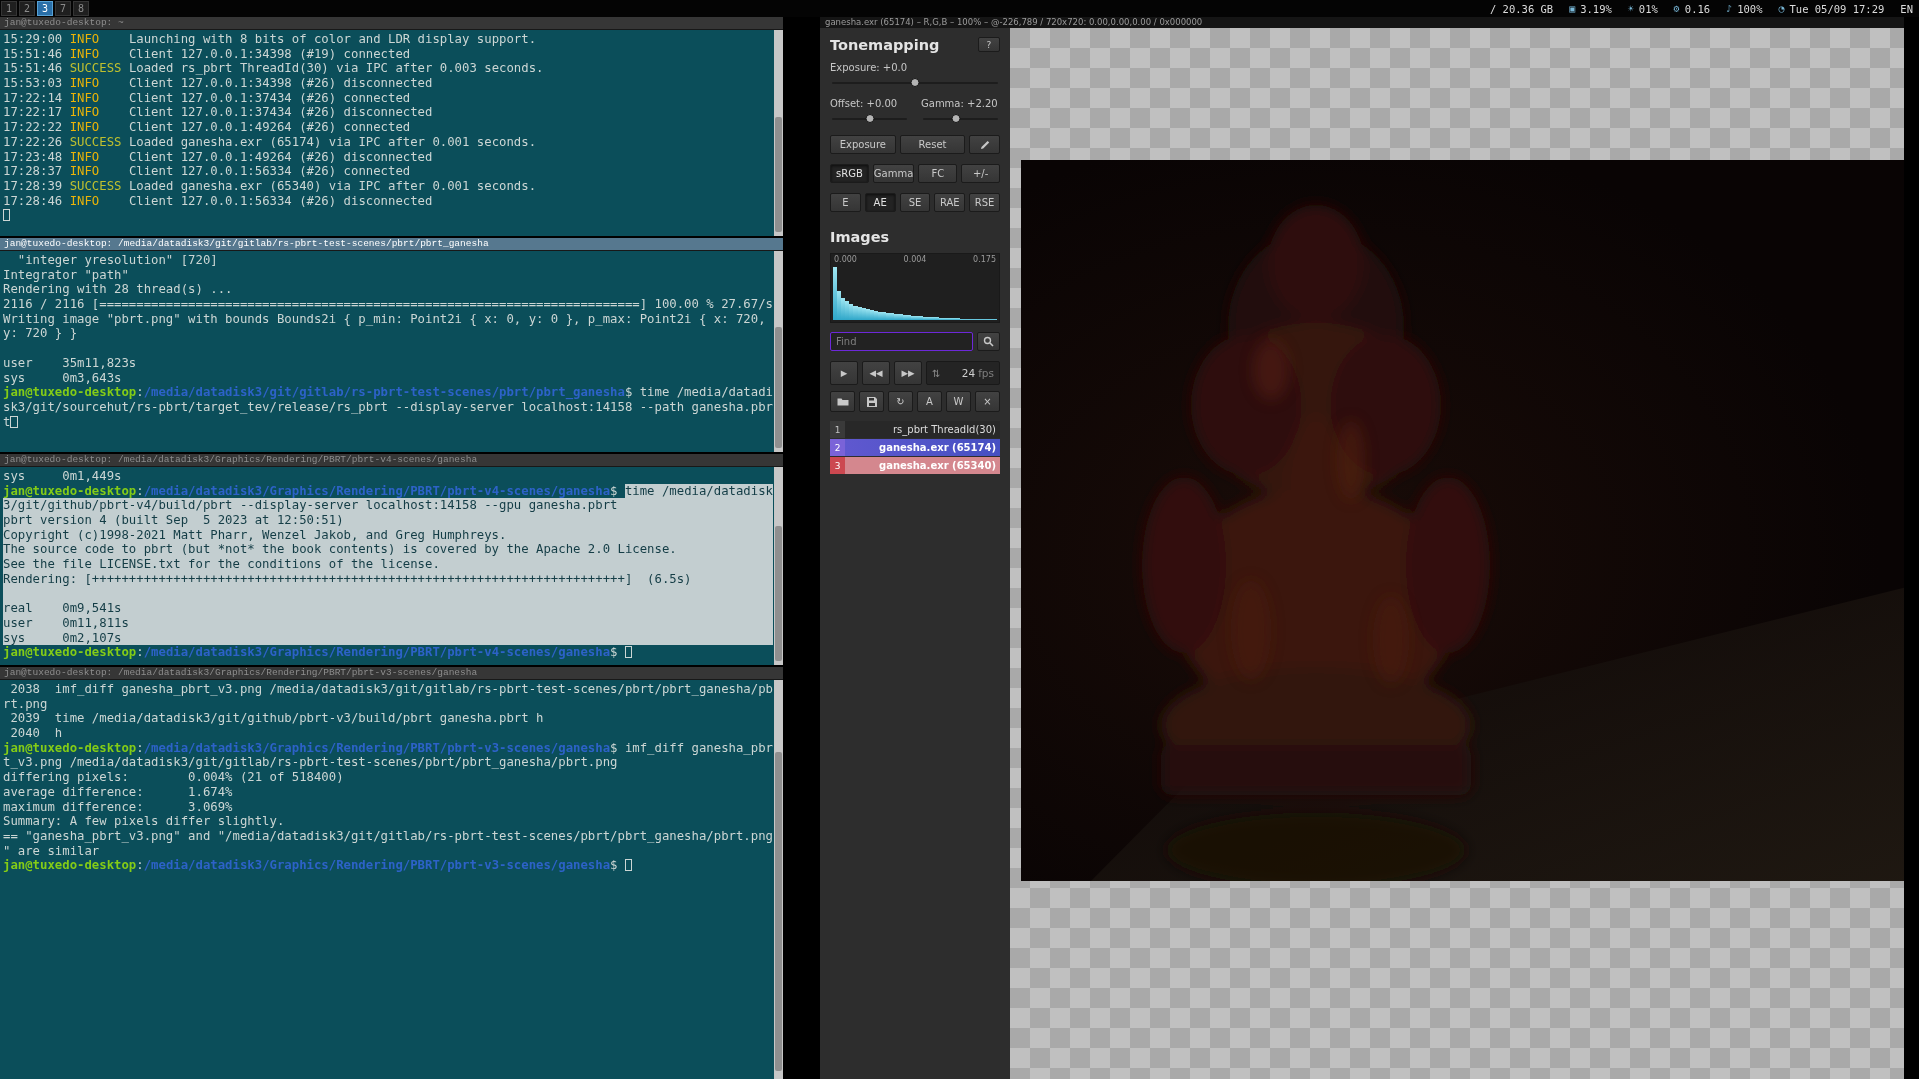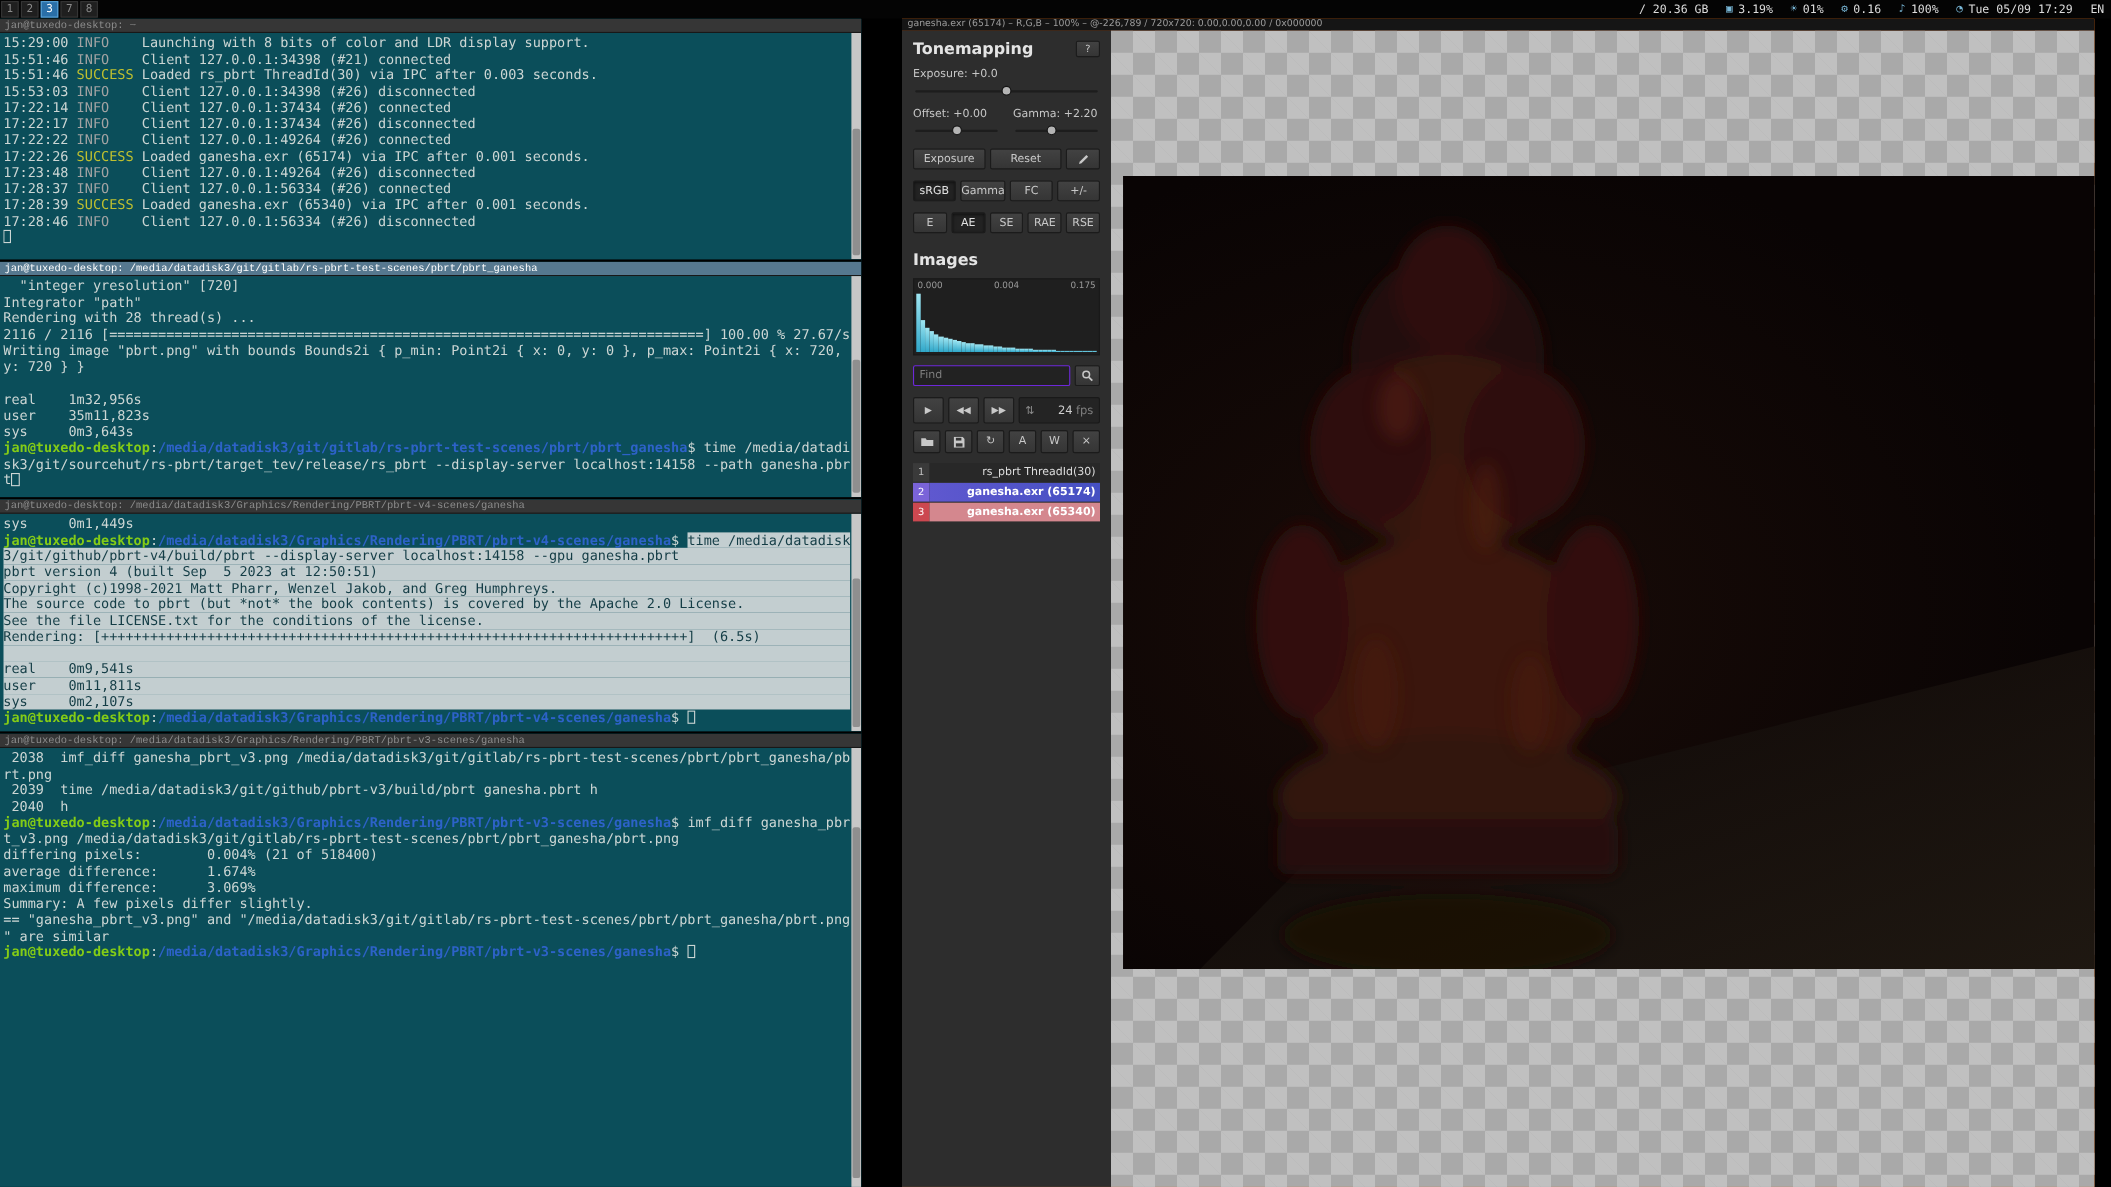--- a/index.html
+++ b/index.html
@@ -23,21 +23,21 @@
 #term1{top:219px;height:216px;border-top:2px solid #000}
 #term2{top:435px;height:213px;border-top:2px solid #000}
 #term3{top:648px;height:414px;border-top:2px solid #000}
 .term-title{height:13px;background:#363636;color:#8d8d8d;font-family:"DejaVu Sans M​ono","Liberation Mono",monospace;font-size:9.5px;line-height:12px;padding-left:4px;border-bottom:1px solid #181818;white-space:nowrap;overflow:hidden}
 .term.focused .term-title{background:#56788f;color:#fff}
 .term-body{position:absolute;top:13px;left:0;right:0;bottom:0;overflow:hidden}
 .term-lines{position:absolute;top:2px;left:3px;right:10px;bottom:0;font-family:"DejaVu Sans Mono","Liberation Mono",monospace;font-size:12.3px;color:#ccd6d4;overflow:hidden}
 .tline{height:14.7px;line-height:14.7px;white-space:pre}
 .tline.tsel{background:#c3ced0}
 .tline.tsel span{color:#143d46}
-.c-i{color:#a3a3a3}
+.c-i{color:#eab308}
 .c-s{color:#bfc02f}
 .c-u{color:#84cc16;font-weight:bold}
 .c-p{color:#2d62c8;font-weight:bold}
 .c-x{color:#143d46;background:#c3ced0}
 .c-cb,.c-ch{display:inline-block;width:7.4px;height:12px;vertical-align:-2px}
 .c-ch{border:1px solid #ccd6d4}
 .term-scroll{position:absolute;top:0;right:0;bottom:0;width:9px;background:#c7c7c7}
 .term-thumb{position:absolute;left:1px;right:1px;background:#8f8f8f;border-radius:2px}
 #term0 .term-thumb{top:42%;height:56%}
 #term1 .term-thumb{top:38%;height:60%}
@@ -135,21 +135,21 @@
         </span>
     </div>
   </div>
 
   <div id="terminals">
     <section class="term" id="term0">
       <div class="term-title">jan@tuxedo-desktop: ~</div>
       <div class="term-body">
         <div class="term-lines">
             <div class="tline"><span class="c-d">15:29:00 </span><span class="c-i">INFO    </span><span class="c-d">Launching with 8 bits of color and LDR display support.</span></div>
-            <div class="tline"><span class="c-d">15:51:46 </span><span class="c-i">INFO    </span><span class="c-d">Client 127.0.0.1:34398 (#21) connected</span></div>
+            <div class="tline"><span class="c-d">15:51:46 </span><span class="c-i">INFO    </span><span class="c-d">Client 127.0.0.1:34398 (#19) connected</span></div>
             <div class="tline"><span class="c-d">15:51:46 </span><span class="c-s">SUCCESS </span><span class="c-d">Loaded rs_pbrt ThreadId(30) via IPC after 0.003 seconds.</span></div>
             <div class="tline"><span class="c-d">15:53:03 </span><span class="c-i">INFO    </span><span class="c-d">Client 127.0.0.1:34398 (#26) disconnected</span></div>
             <div class="tline"><span class="c-d">17:22:14 </span><span class="c-i">INFO    </span><span class="c-d">Client 127.0.0.1:37434 (#26) connected</span></div>
             <div class="tline"><span class="c-d">17:22:17 </span><span class="c-i">INFO    </span><span class="c-d">Client 127.0.0.1:37434 (#26) disconnected</span></div>
             <div class="tline"><span class="c-d">17:22:22 </span><span class="c-i">INFO    </span><span class="c-d">Client 127.0.0.1:49264 (#26) connected</span></div>
             <div class="tline"><span class="c-d">17:22:26 </span><span class="c-s">SUCCESS </span><span class="c-d">Loaded ganesha.exr (65174) via IPC after 0.001 seconds.</span></div>
             <div class="tline"><span class="c-d">17:23:48 </span><span class="c-i">INFO    </span><span class="c-d">Client 127.0.0.1:49264 (#26) disconnected</span></div>
             <div class="tline"><span class="c-d">17:28:37 </span><span class="c-i">INFO    </span><span class="c-d">Client 127.0.0.1:56334 (#26) connected</span></div>
             <div class="tline"><span class="c-d">17:28:39 </span><span class="c-s">SUCCESS </span><span class="c-d">Loaded ganesha.exr (65340) via IPC after 0.001 seconds.</span></div>
             <div class="tline"><span class="c-d">17:28:46 </span><span class="c-i">INFO    </span><span class="c-d">Client 127.0.0.1:56334 (#26) disconnected</span></div>
@@ -164,21 +164,20 @@
       <div class="term-title">jan@tuxedo-desktop: /media/datadisk3/git/gitlab/rs-pbrt-test-scenes/pbrt/pbrt_ganesha</div>
       <div class="term-body">
         <div class="term-lines">
             <div class="tline"><span class="c-d">  "integer yresolution" [720]</span></div>
             <div class="tline"><span class="c-d">Integrator "path"</span></div>
             <div class="tline"><span class="c-d">Rendering with 28 thread(s) ...</span></div>
             <div class="tline"><span class="c-d">2116 / 2116 [=========================================================================] 100.00 % 27.67/s</span></div>
             <div class="tline"><span class="c-d">Writing image "pbrt.png" with bounds Bounds2i { p_min: Point2i { x: 0, y: 0 }, p_max: Point2i { x: 720,</span></div>
             <div class="tline"><span class="c-d">y: 720 } }</span></div>
             <div class="tline"><span class="c-d"></span></div>
-            <div class="tline"><span class="c-d">real    1m32,956s</span></div>
             <div class="tline"><span class="c-d">user    35m11,823s</span></div>
             <div class="tline"><span class="c-d">sys     0m3,643s</span></div>
             <div class="tline"><span class="c-u">jan@tuxedo-desktop</span><span class="c-d">:</span><span class="c-p">/media/datadisk3/git/gitlab/rs-pbrt-test-scenes/pbrt/pbrt_ganesha</span><span class="c-d">$ time /media/datadi</span></div>
             <div class="tline"><span class="c-d">sk3/git/sourcehut/rs-pbrt/target_tev/release/rs_pbrt --display-server localhost:14158 --path ganesha.pbr</span></div>
             <div class="tline"><span class="c-d">t</span><span class="c-ch"></span></div>
           </div>
         <div class="term-scroll">
             <div class="term-thumb"></div>
           </div>
       </div>

